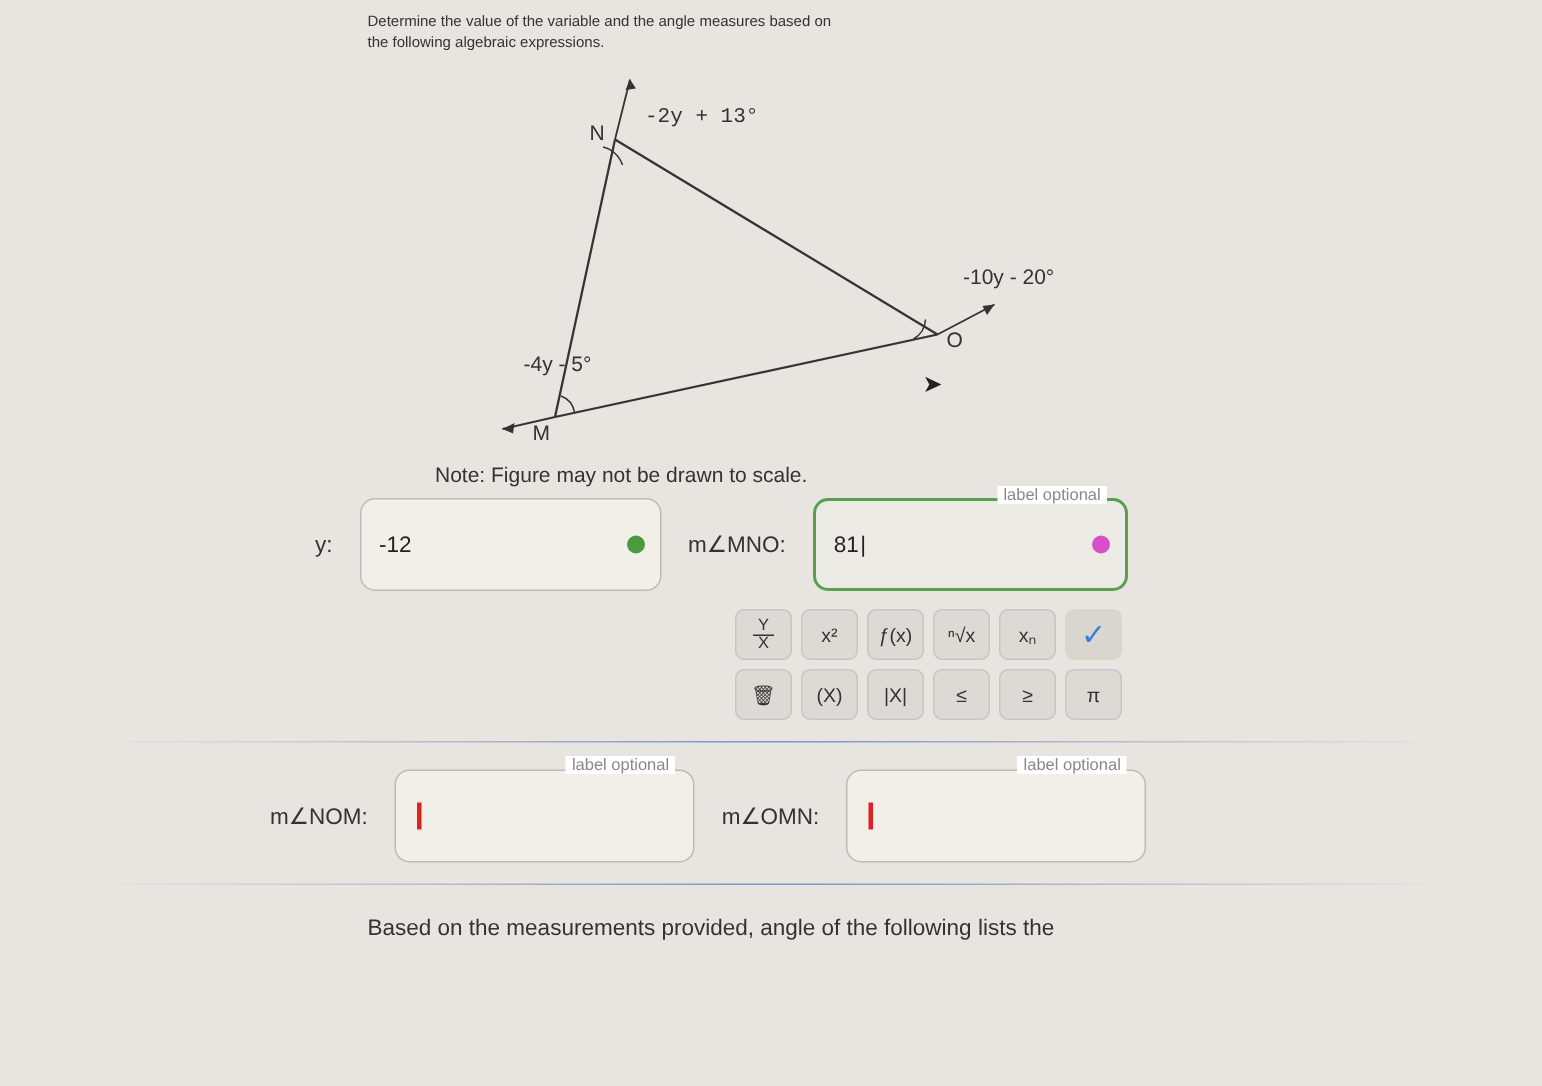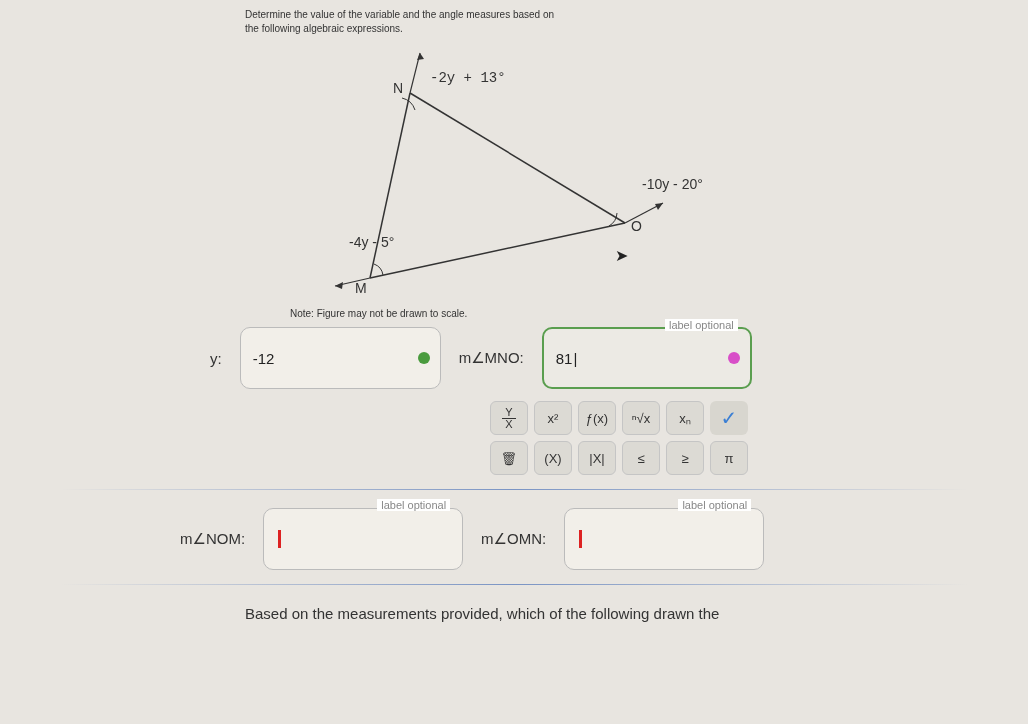--- a/index.html
+++ b/index.html
@@ -24,21 +24,21 @@
     height: 260px;
     margin-left: 185px;
   }
   .figure-wrap svg { position: absolute; left: 0; top: 0; }
   .fig-label {
     position: absolute;
     font-size: 14px;
     color: #333;
   }
   .note {
-    font-size: 10px;
+    font-size: 14px;
     color: #333;
     margin-left: 230px;
     margin-bottom: 8px;
   }
   .row {
     display: flex;
     align-items: center;
     gap: 18px;
     margin-left: 150px;
     margin-bottom: 12px;
@@ -221,14 +221,14 @@
   <span class="field-label">m∠OMN:</span>
   <div class="input-box" style="width:200px;">
     <span class="label-optional">label optional</span>
     <span class="cursor-bar"></span>
   </div>
 </div>
 
 <div class="divider"></div>
 
 <div class="bottom-q">
-  <span>Based on the measurements provided, which of the following drawn the</span><br>
+  <span>Based on the measurements provided, angle of the following lists the</span><br>
 </div>
 
 </body></html>

